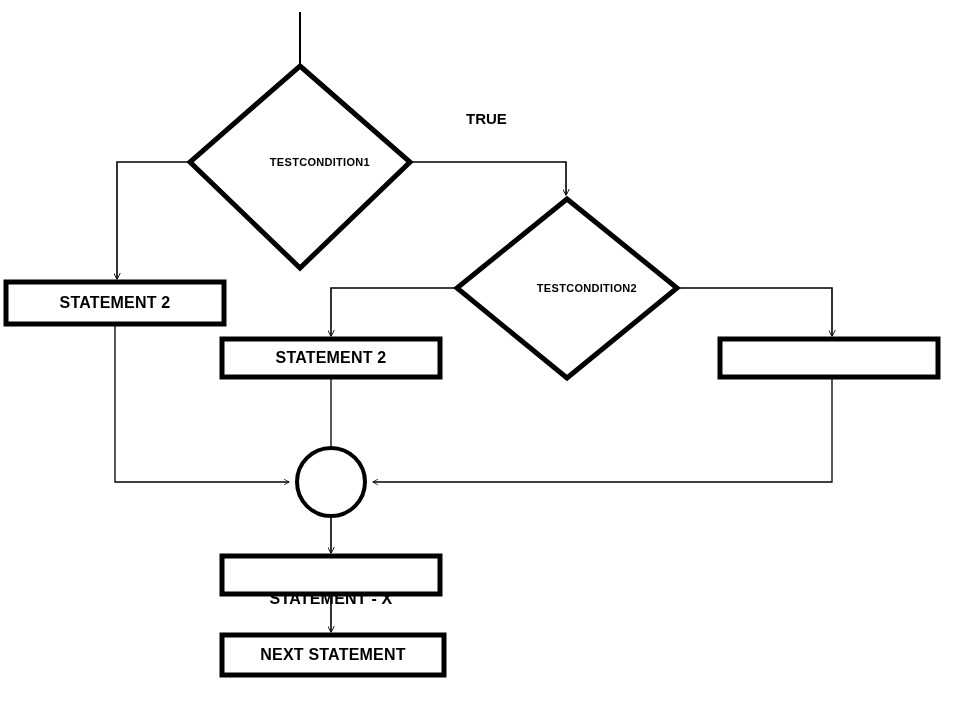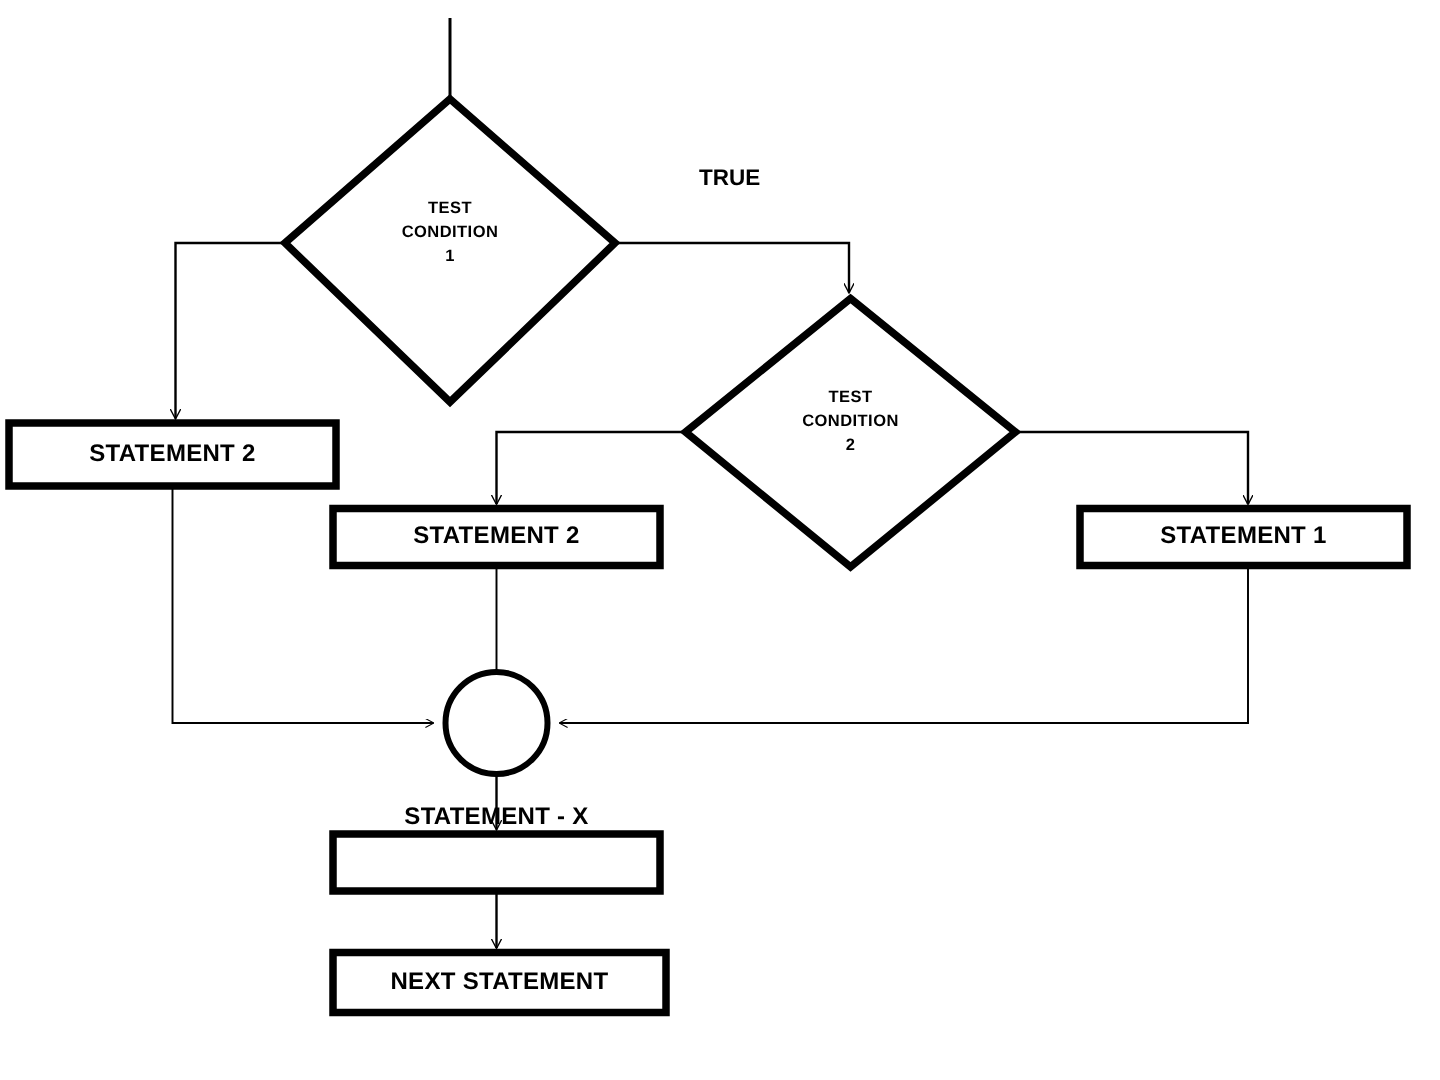--- a/index.html
+++ b/index.html
@@ -42,23 +42,22 @@
     color: #000000;
     letter-spacing: 0.2px;
     white-space: nowrap;
   }
   .process-label {
     font-size: 16px;
   }
   .decision-label {
     position: absolute;
     display: flex;
-    flex-direction: column;
     align-items: center;
-    justify-content: flex-start;
+    justify-content: flex-end;
     text-align: center;
     font-size: 11px;
     font-weight: 700;
     color: #000000;
     line-height: 1.45;
     letter-spacing: 0.3px;
   }
   .edge-label {
     position: absolute;
     font-size: 15px;
@@ -132,20 +131,19 @@
       <span>CONDITION</span>
       <span>2</span>
     </div>
 
     <div class="edge-label" style="left:466px; top:110px;">TRUE</div>
 
     <div class="box-label process-label" style="left:6px; top:282px; width:218px; height:42px;">STATEMENT 2</div>
 
     <div class="box-label process-label" style="left:222px; top:339px; width:218px; height:38px;">STATEMENT 2</div>
 
-    <div class="box-label process-label" style="left:720px; top:339px; width:218px; height:38px;">STATEMENT 1</div>
 
-    <div class="box-label process-label" style="left:222px; top:526px; width:218px; height:38px;">STATEMENT - X</div>
+    <div class="box-label process-label" style="left:222px; top:580px; width:218px; height:38px;">STATEMENT - X</div>
 
     <div class="box-label process-label" style="left:222px; top:635px; width:222px; height:40px;">NEXT STATEMENT</div>
 
   </div>
 </div>
 
 </body></html>

